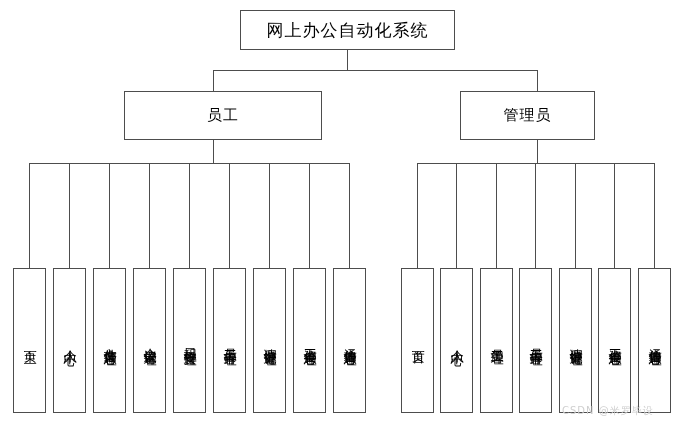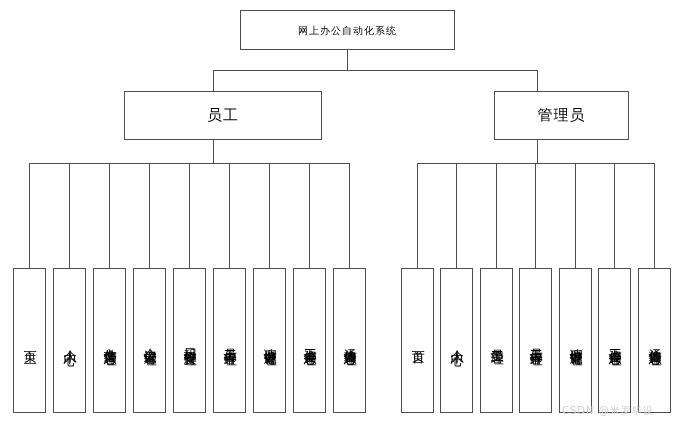--- a/index.html
+++ b/index.html
@@ -22,21 +22,21 @@
     position: absolute;
     box-sizing: border-box;
     border: 1px solid #4d4d4d;
     background: #ffffff;
     display: flex;
     align-items: center;
     justify-content: center;
     text-align: center;
   }
   .node-root {
-    font-size: 10px;
+    font-size: 17px;
     letter-spacing: 1px;
     line-height: 1.1;
   }
   .node-mid {
     font-size: 15px;
     letter-spacing: 1px;
     line-height: 1.1;
   }
   .node-leaf {
     font-size: 13px;
@@ -79,21 +79,21 @@
   <div class="conn conn-h" style="left:213px; top:70px; width:325px; height:1px;"></div>
 
   <div class="conn conn-v" style="left:213px; top:70px; width:1px; height:21px;"></div>
 
   <div class="conn conn-v" style="left:537px; top:70px; width:1px; height:21px;"></div>
 
   <div class="node node-mid" style="left:124px; top:91px; width:198px; height:49px;">
     <span>员工</span>
   </div>
 
-  <div class="node node-mid" style="left:494px; top:91px; width:135px; height:49px;">
+  <div class="node node-mid" style="left:460px; top:91px; width:135px; height:49px;">
     <span>管理员</span>
   </div>
 
   <div class="conn conn-v" style="left:213px; top:140px; width:1px; height:23px;"></div>
   <div class="conn conn-h" style="left:29px; top:163px; width:320px; height:1px;"></div>
 
   <div class="conn conn-v" style="left:537px; top:140px; width:1px; height:23px;"></div>
   <div class="conn conn-h" style="left:417px; top:163px; width:237px; height:1px;"></div>
 
   <div class="conn conn-v" style="left:29px;  top:163px; width:1px; height:105px;"></div>

